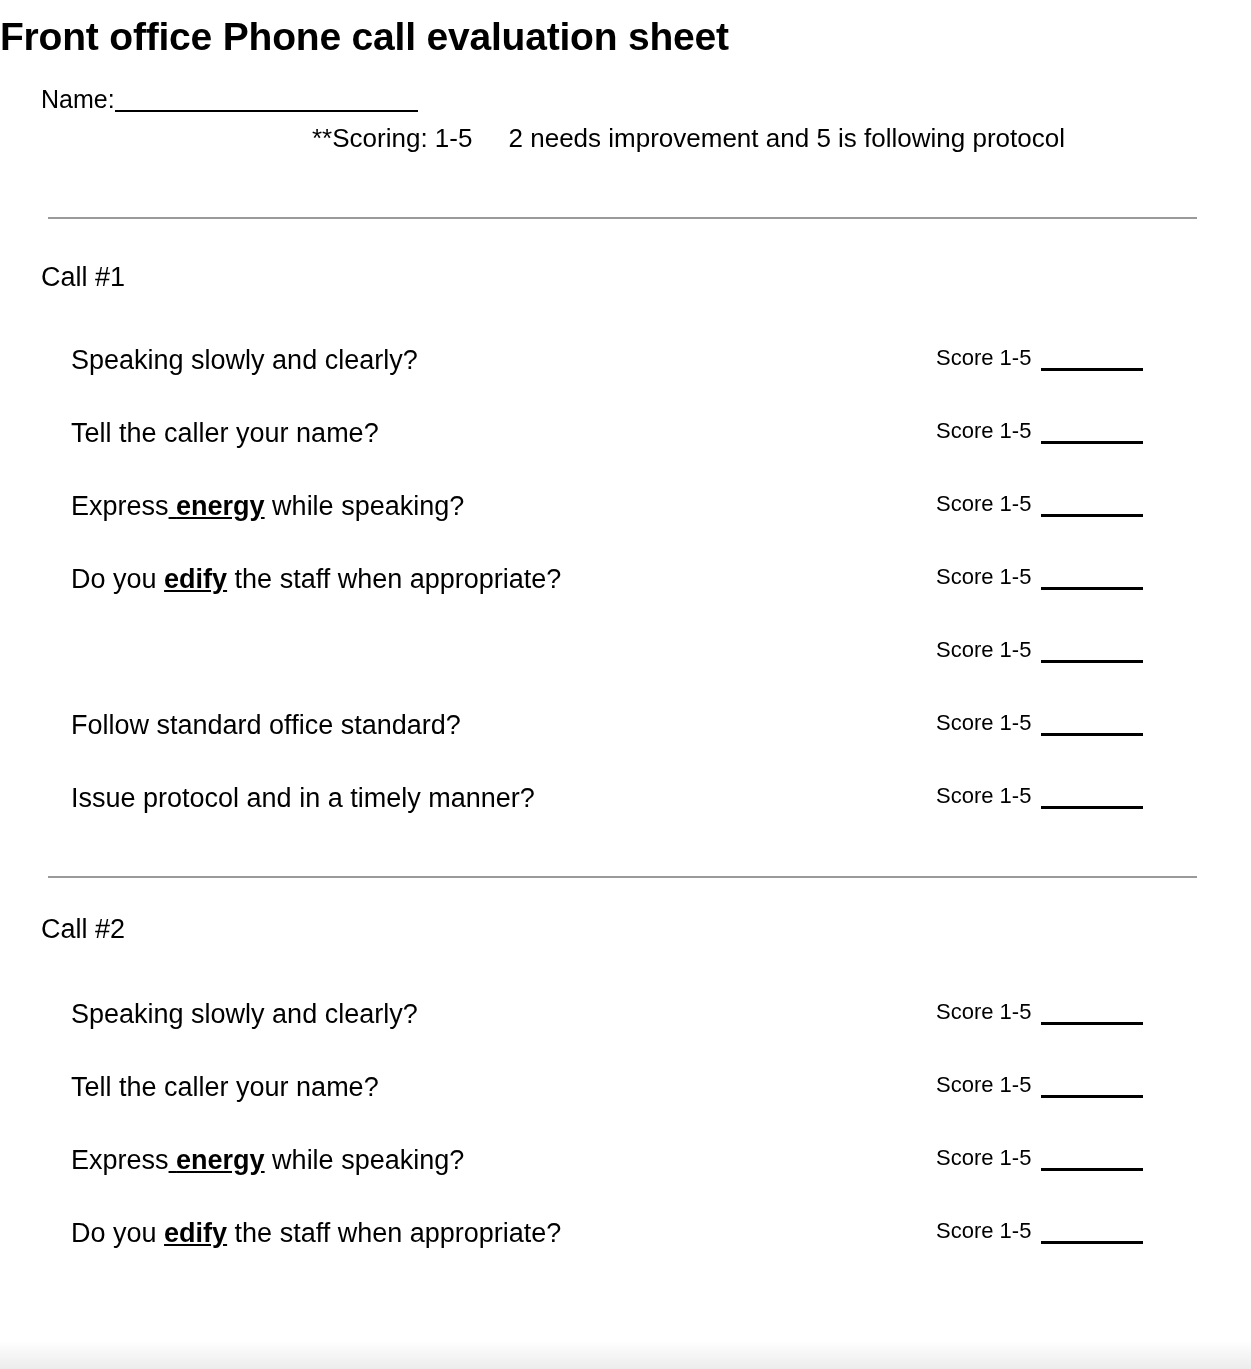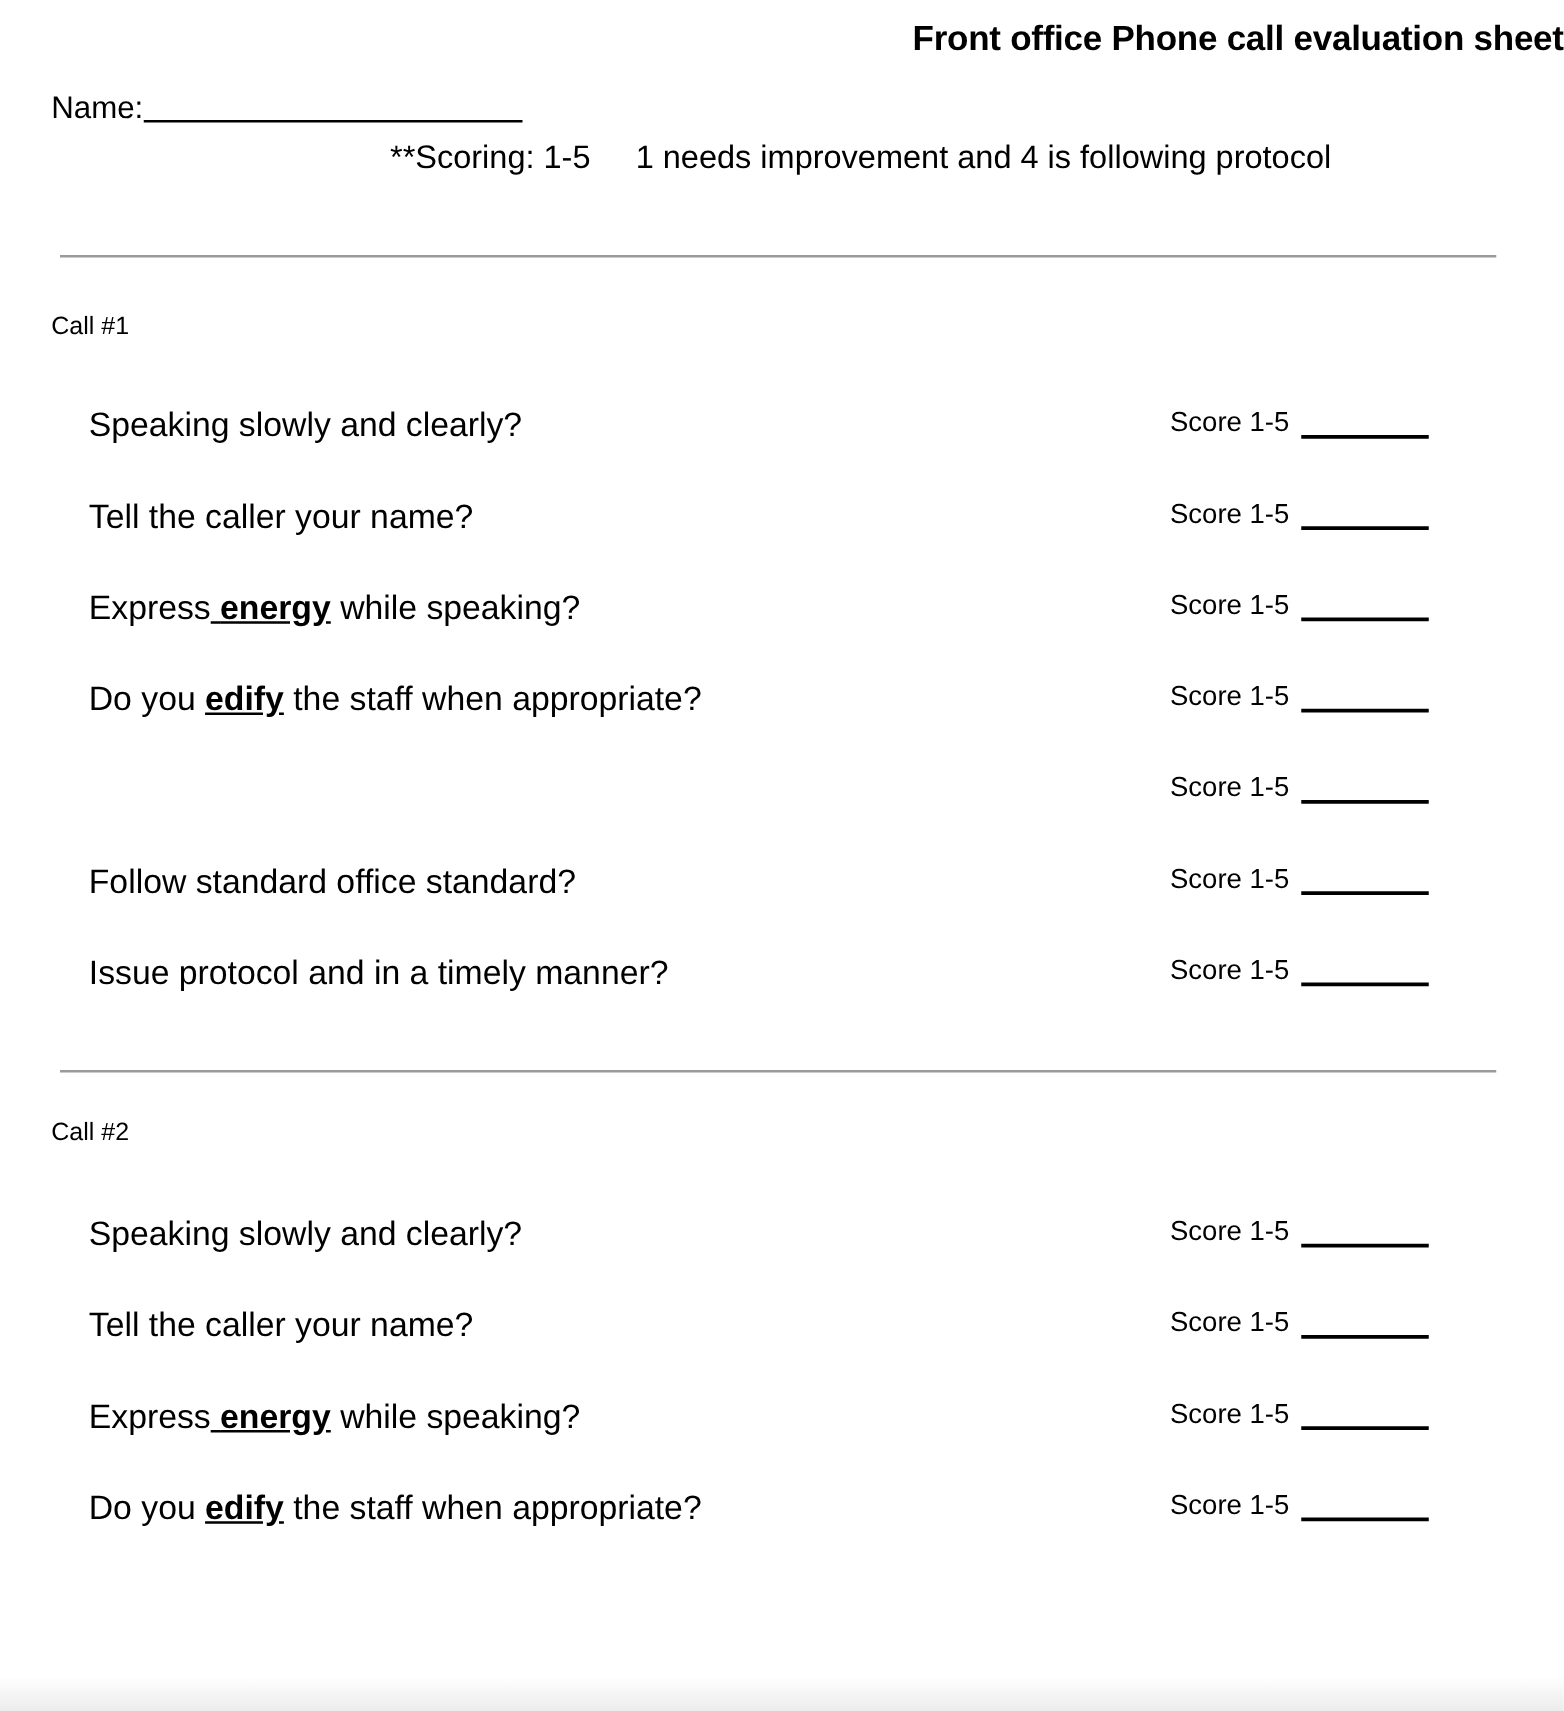--- a/index.html
+++ b/index.html
@@ -19,22 +19,22 @@
   .page {
     position: relative;
     width: 1251px;
     height: 1369px;
     background: #ffffff;
     box-sizing: border-box;
   }
 
   
   .doc-title {
-    text-align: right;
-    font-size: 28px;
+    text-align: left;
+    font-size: 39px;
     font-weight: bold;
     letter-spacing: -0.2px;
     padding-top: 14px;
     margin: 0;
     line-height: 1.2;
   }
 
   
   .header-block {
     position: relative;
@@ -78,21 +78,21 @@
     height: 0;
     border-top: 2px solid #9a9a9a;
     margin: 0 54px 0 48px;
   }
   .divider-1 { margin-top: 18px; }
   .divider-2 { margin-top: 18px; }
 
   
   .call-section { position: relative; }
   .call-heading {
-    font-size: 20px;
+    font-size: 27px;
     margin: 0;
     padding-left: 41px;
     padding-top: 45px;
     font-weight: normal;
     line-height: 1;
   }
   .call-section.section-2 .call-heading { padding-top: 38px; }
 
   .question-list {
     list-style: none;
@@ -160,21 +160,21 @@
 <div class="page">
 
   <h1 class="doc-title">Front office Phone call evaluation sheet</h1>
 
   <div class="header-block">
 
     <div class="field-row name-row">
       <span class="field-label">Name:</span><span class="field-blank"></span>
     </div>
 
-    <div class="scoring-note">**Scoring: 1-5     1 needs improvement and 4 is following protocol</div>
+    <div class="scoring-note">**Scoring: 1-5     2 needs improvement and 5 is following protocol</div>
 
 
   </div>
 
   <div class="divider divider-1"></div>
 
   <div class="call-section section-1">
     <h2 class="call-heading">Call #1</h2>
     <ul class="question-list">
         <li class="question-row"><span class="question-text"><span>Speaking slowly and clearly?</span></span><span class="score-group"><span class="score-label">Score 1-5</span><span class="score-blank"></span></span></li>

